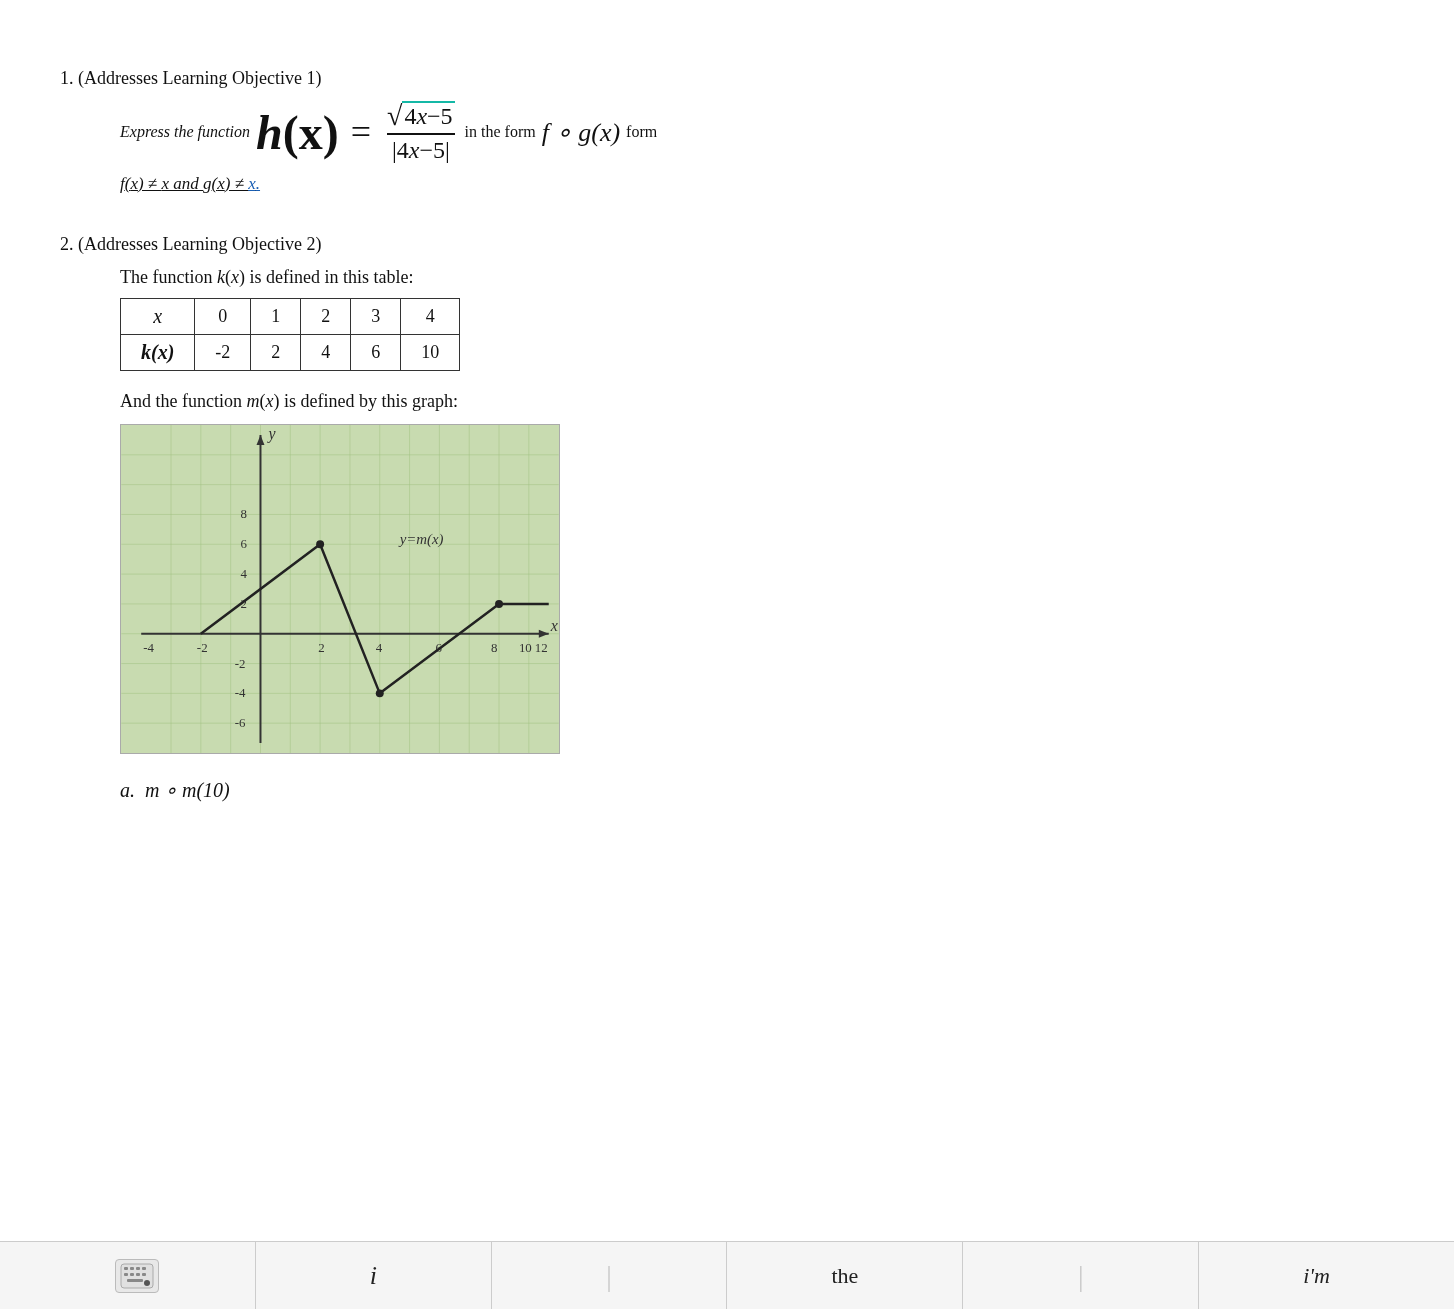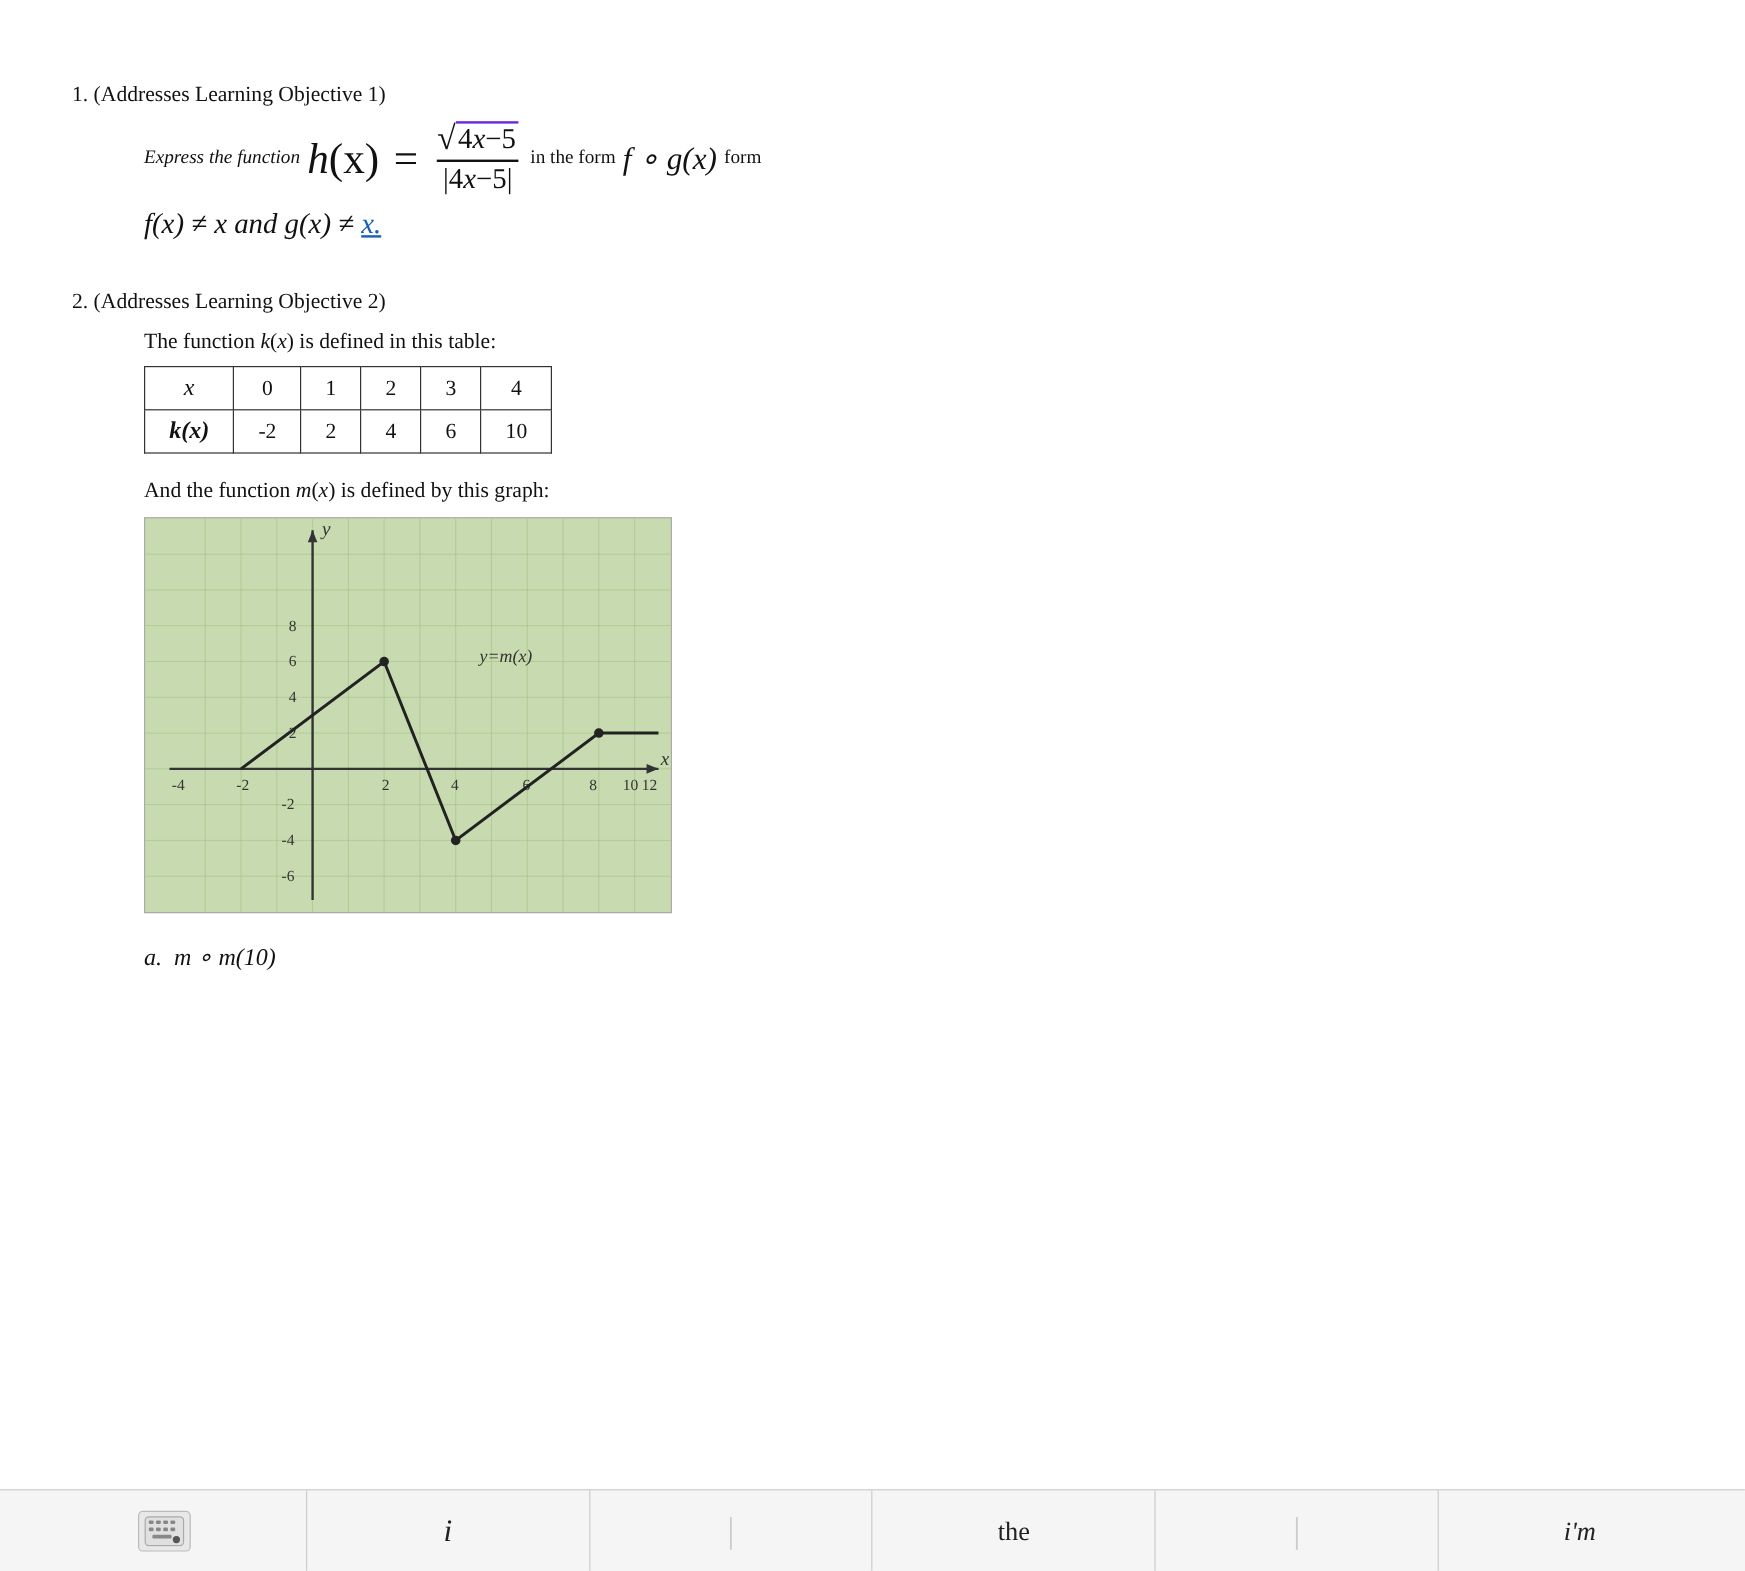--- a/index.html
+++ b/index.html
@@ -34,22 +34,22 @@
       gap: 6px;
       margin-bottom: 10px;
     }
 
     .express-label {
       font-size: 16px;
       font-style: italic;
     }
 
     .h-x-large {
-      font-size: 36px;
-      font-weight: normal;
+      font-size: 48px;
+      font-weight: bold;
       text-align: center;
     }
 
     .equals-large {
       font-size: 36px;
       margin: 0 6px;
     }
 
     .fraction {
       display: inline-flex;
@@ -76,42 +76,43 @@
       display: inline-flex;
       align-items: center;
     }
 
     .sqrt-symbol {
       font-size: 28px;
       line-height: 1;
     }
 
     .sqrt-content {
-      border-top: 2px solid #6d28d9;
+      border-top: 2px solid #14b8a6;
       padding: 0 2px;
       font-size: 24px;
     }
 
     .in-form-label {
       font-size: 16px;
     }
 
     .fog-large {
       font-size: 26px;
       font-style: italic;
     }
 
     .where-label {
       font-size: 16px;
     }
 
     .condition-line {
-      font-size: 24px;
+      font-size: 17px;
       font-style: italic;
       margin-top: 6px;
+      text-decoration: underline;
     }
 
     .underline-blue {
       text-decoration: underline;
       color: #1a5fb4;
     }
 
     
     .table-intro {
       margin-bottom: 10px;

